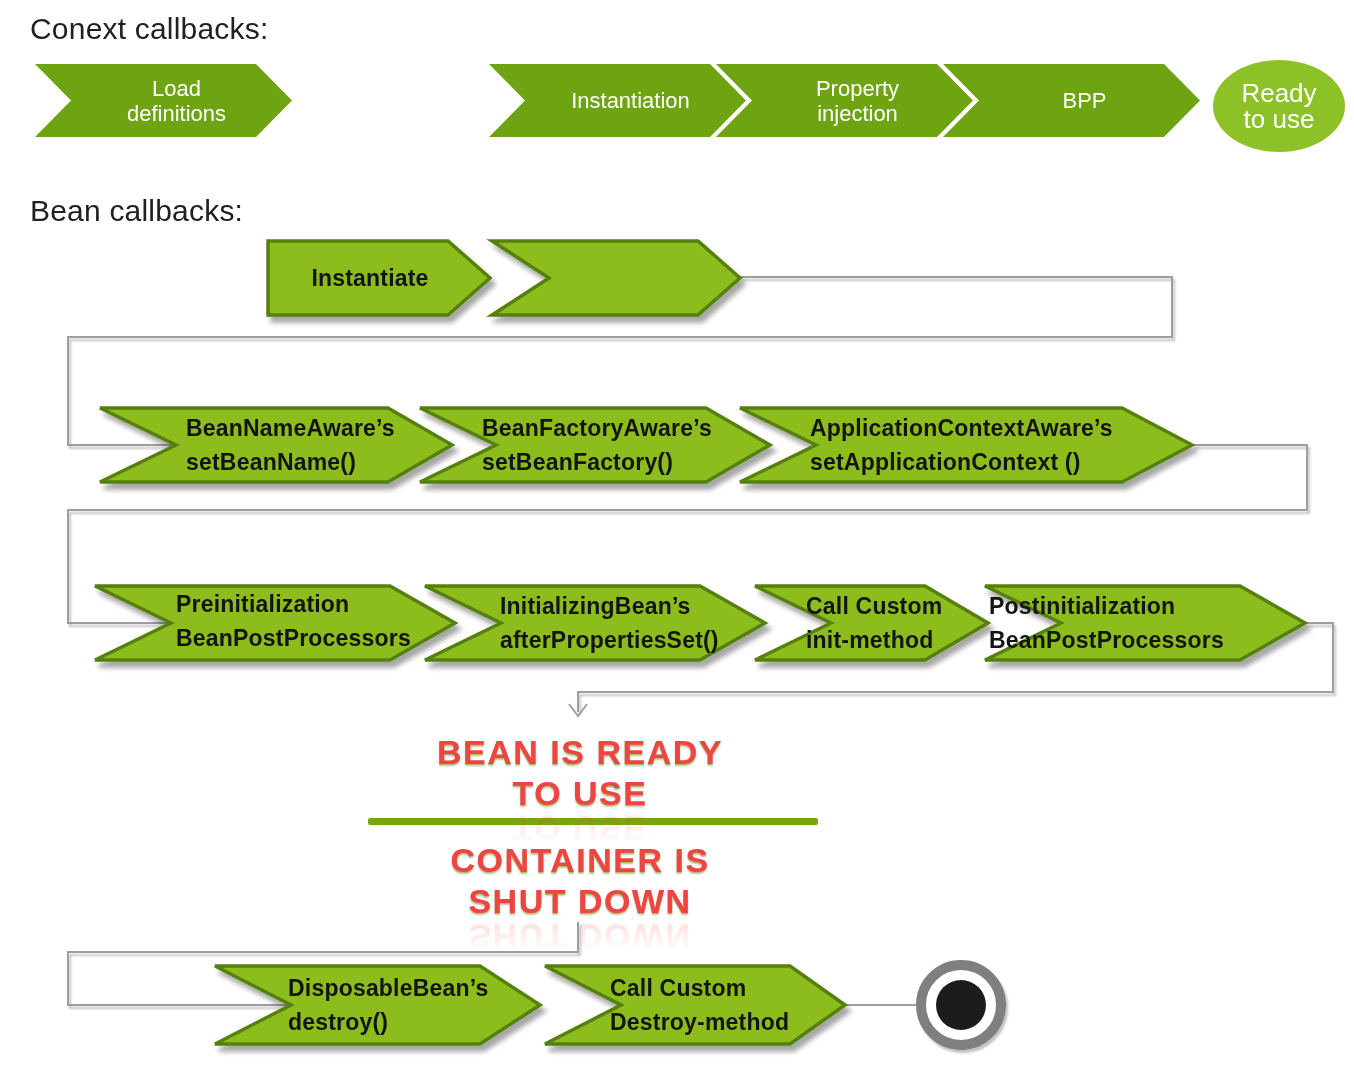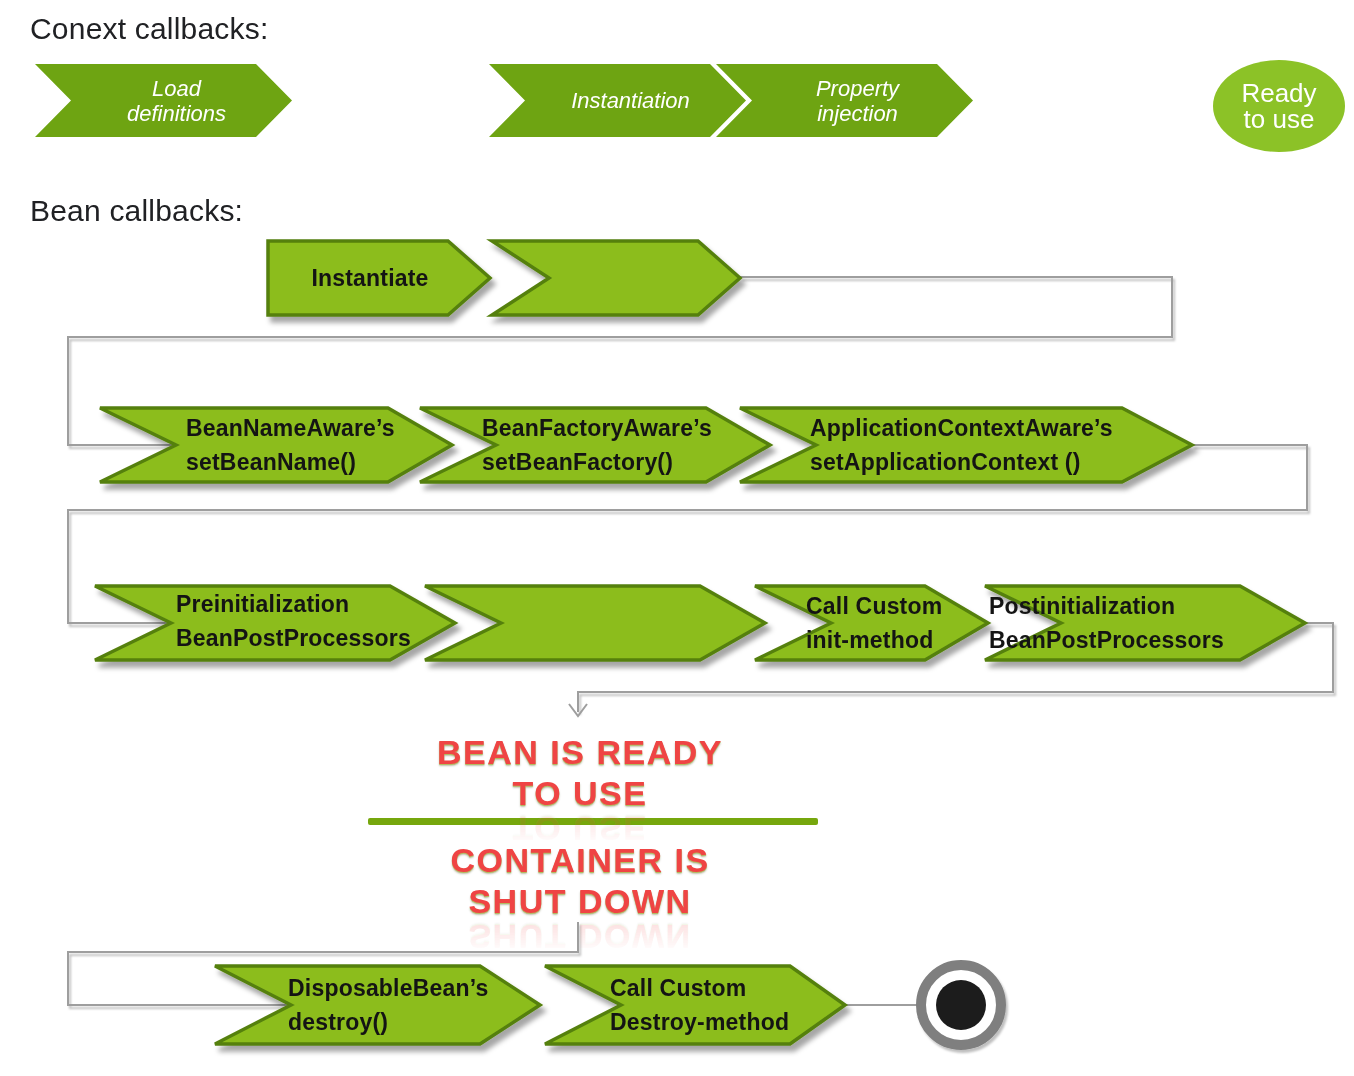--- a/index.html
+++ b/index.html
@@ -17,21 +17,20 @@
   
   #chevbar { position:absolute; left:35px; top:64px; width:1210px; height:73px; }
   .chev {
     position:absolute; top:0; height:73px; width:257px;
     background:#6ea412;
     clip-path: polygon(0 0, 221px 0, 100% 50%, 221px 100%, 0 100%, 36px 50%);
     display:flex; align-items:center; justify-content:center;
     box-sizing:border-box; padding-left:34px; padding-right:8px;
     color:#ffffff; font-size:22px; line-height:25px; text-align:center;
     white-space:pre-line;
-    font-style:italic;
   }
   #chev-1 { left:0; }   #chev-2 { left:227px; } #chev-3 { left:454px; }
   #chev-4 { left:681px; } #chev-5 { left:908px; }
 
   #ready-ellipse {
     position:absolute; left:1213px; top:60px; width:132px; height:92px;
     background:#8cc227; border-radius:50%;
     display:flex; align-items:center; justify-content:center;
     color:#ffffff; font-size:26px; line-height:26px; text-align:center;
     white-space:pre-line;
@@ -84,20 +83,21 @@
 <div class="diagram">
 
   <div class="heading" id="heading-context">Conext callbacks:</div>
 
   <div id="chevbar">
     <div class="chev" id="chev-1">Load
 definitions</div>
     <div class="chev" id="chev-3">Instantiation</div>
     <div class="chev" id="chev-4">Property
 injection</div>
+    <div class="chev" id="chev-5">BPP</div>
   </div>
 
   <div id="ready-ellipse">Ready
 to use</div>
 
   <div class="heading" id="heading-bean">Bean callbacks:</div>
 
   <svg id="shape-layer" width="1354" height="1076" viewBox="0 0 1354 1076">
     <defs>
       <filter id="shadowA" x="-20%" y="-20%" width="140%" height="160%">
@@ -142,20 +142,22 @@
 
   <div class="arrow-label" id="lbl-row2a">BeanNameAware’s
 setBeanName()</div>
   <div class="arrow-label" id="lbl-row2b">BeanFactoryAware’s
 setBeanFactory()</div>
   <div class="arrow-label" id="lbl-row2c">ApplicationContextAware’s
 setApplicationContext ()</div>
 
   <div class="arrow-label" id="lbl-row3a">Preinitialization
 BeanPostProcessors</div>
+  <div class="arrow-label" id="lbl-row3b">InitializingBean’s
+afterPropertiesSet()</div>
   <div class="arrow-label" id="lbl-row3c">Call Custom
 init-method</div>
   <div class="arrow-label" id="lbl-row3d">Postinitialization
 BeanPostProcessors</div>
 
   <div class="arrow-label" id="lbl-row4a">DisposableBean’s
 destroy()</div>
   <div class="arrow-label" id="lbl-row4b">Call Custom
 Destroy-method</div>
 

